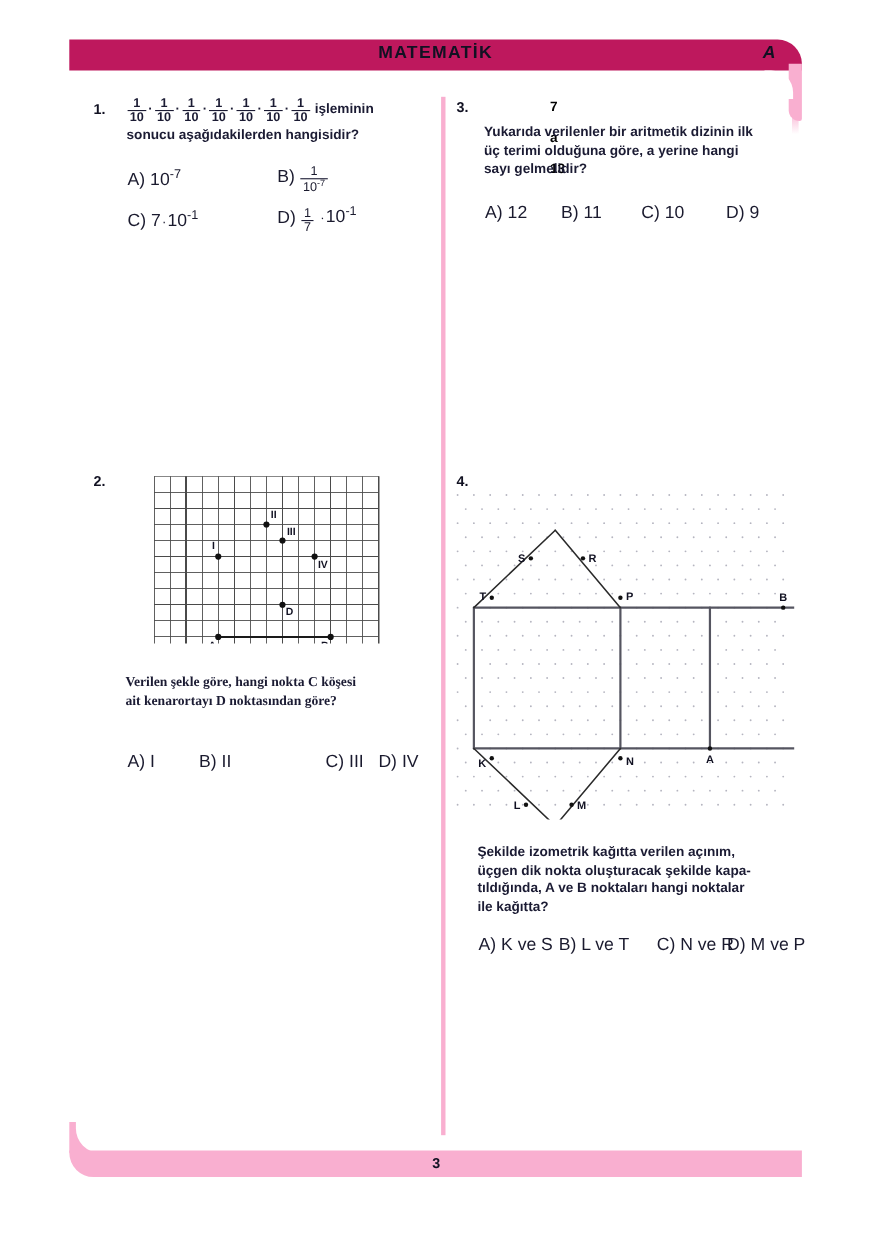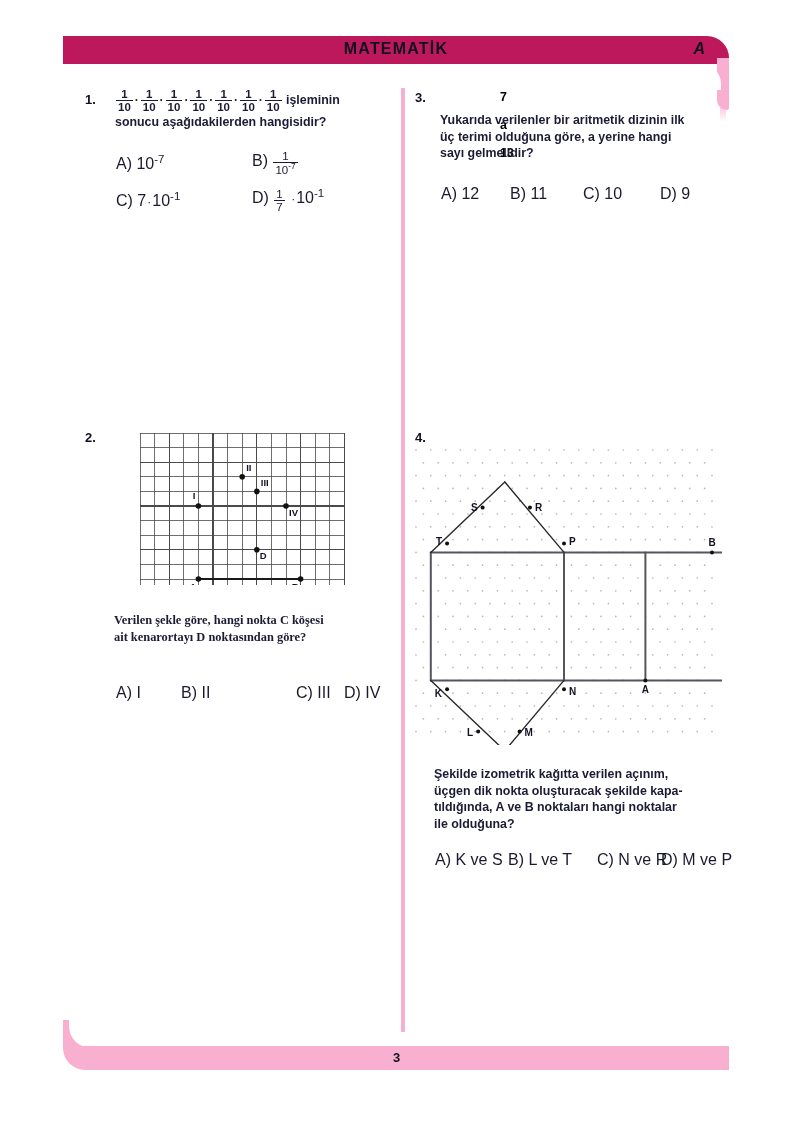--- a/index.html
+++ b/index.html
@@ -915,21 +915,21 @@
             <circle cx="300.00" cy="112.40" r="2" fill="#111111"></circle>
             <text x="300.00" y="106.40" class="iso-label" text-anchor="middle">B</text>
           </g>
       </svg>
     </div>
 
     <div class="q-body" style="left:434px;top:766px;width:290px;">
       <div>Şekilde izometrik kağıtta verilen açınım,</div>
       <div>üçgen dik nokta oluşturacak şekilde kapa-</div>
       <div>tıldığında, A ve B noktaları hangi noktalar</div>
-      <div>ile olduğuna?</div>
+      <div>ile kağıtta?</div>
     </div>
 
     <div class="opt" style="left:435px;top:851px;">
       <span>A)</span>
       <span>K ve S</span>
     </div>
     <div class="opt" style="left:508px;top:851px;">
       <span>B)</span>
       <span>L ve T</span>
     </div>

